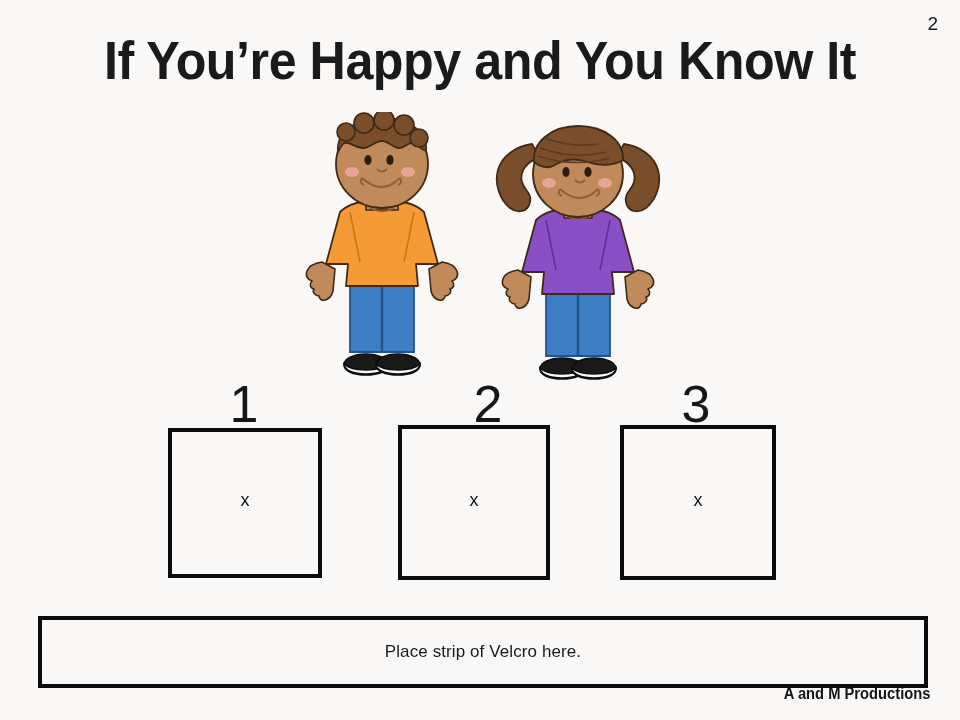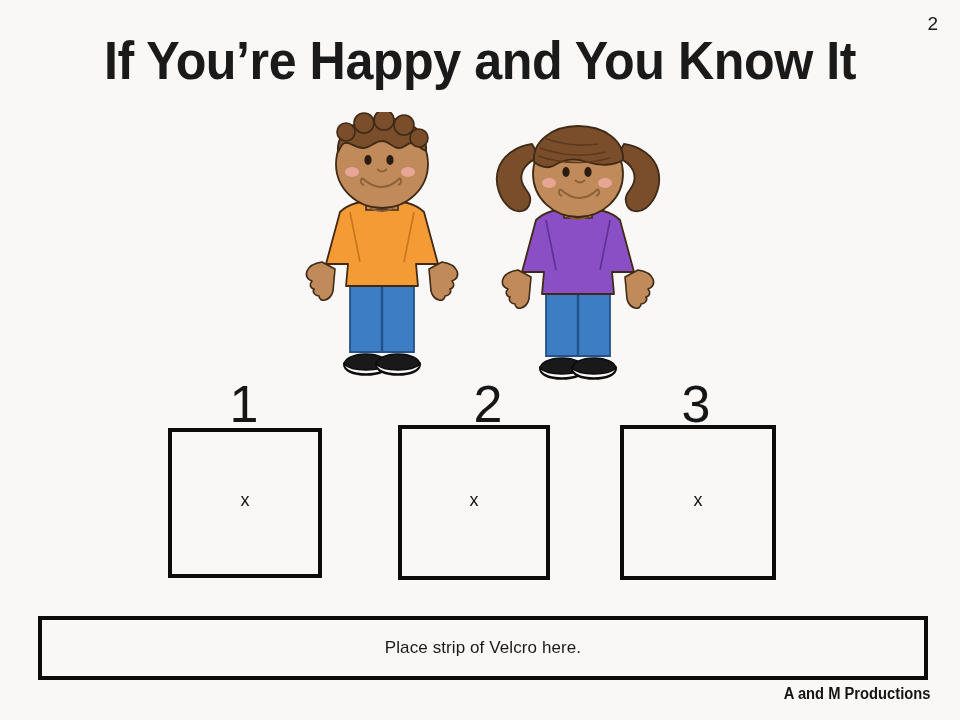--- a/index.html
+++ b/index.html
@@ -90,21 +90,21 @@
   #box-1 { left: 168px; top: 428px; width: 154px; height: 150px; }
   #box-2 { left: 398px; top: 425px; width: 152px; height: 155px; }
   #box-3 { left: 620px; top: 425px; width: 156px; height: 155px; }
 
   
   #velcro-strip {
     position: absolute;
     left: 38px;
     top: 616px;
     width: 890px;
-    height: 64px;
+    height: 72px;
     border: 4px solid #0c0c0c;
     background: #faf8f7;
     box-sizing: border-box;
     display: flex;
     align-items: center;
     justify-content: center;
   }
   #velcro-strip .strip-text {
     font-size: 17px;
     color: #1a1a1a;

